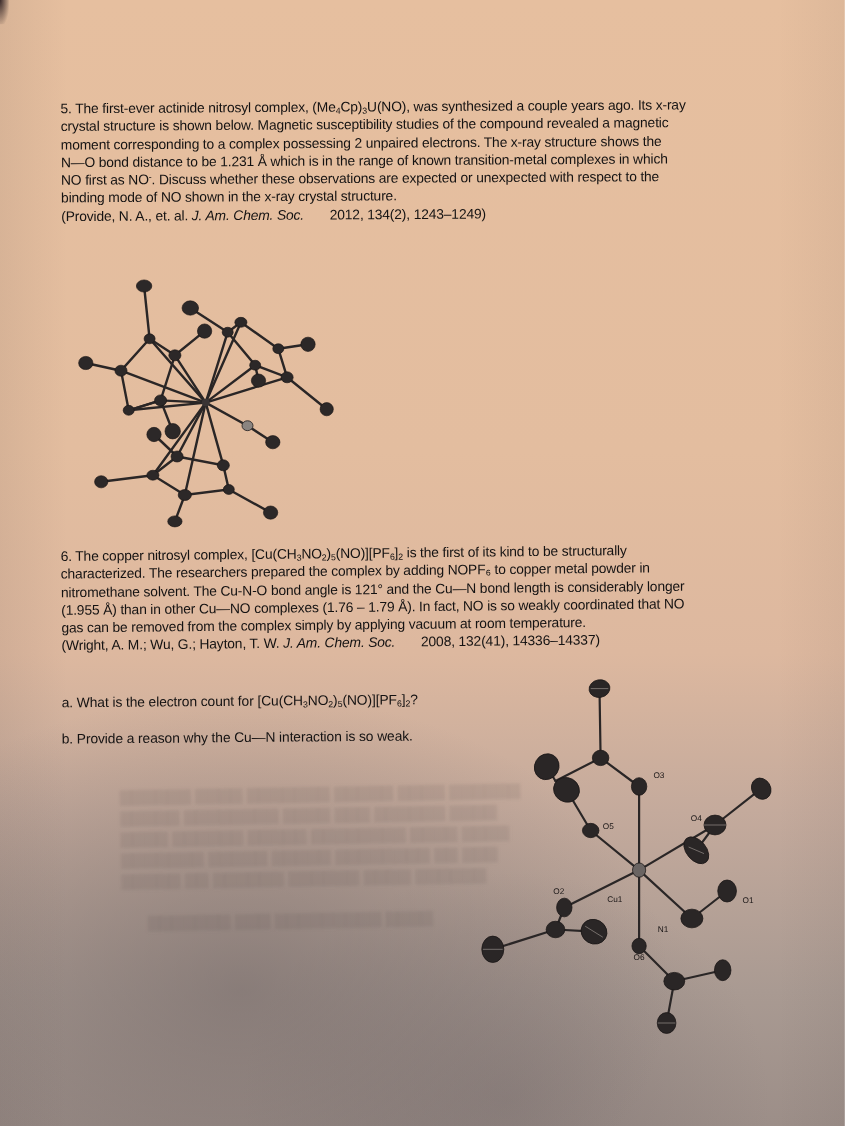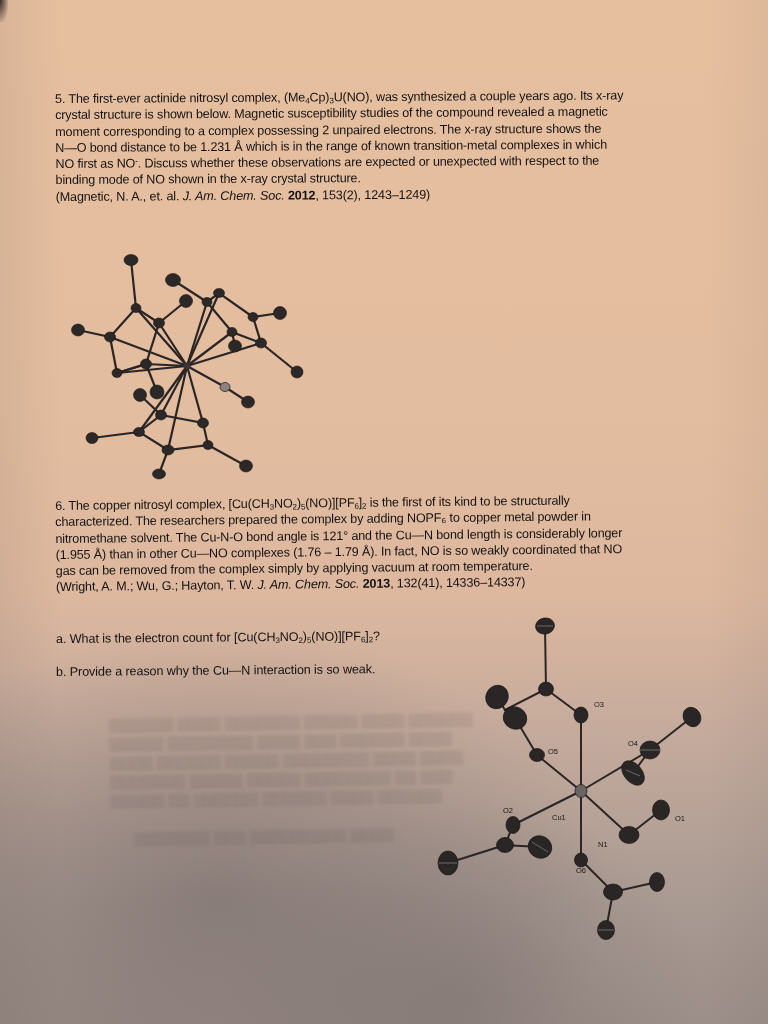--- a/index.html
+++ b/index.html
@@ -30,21 +30,21 @@
     }
     .q5 { left: 55px; top: 91px; width: 640px; transform: rotate(-0.35deg); transform-origin: left top; }
     .q6 { left: 55px; top: 498px; width: 640px; transform: rotate(-0.6deg); transform-origin: left top; }
     .q-sub { position: absolute; left: 56px; color: #141212; font-size: 12.6px; letter-spacing: -0.1px; }
     .qa { top: 632px; transform: rotate(-0.5deg); transform-origin: left top; }
     .qb { top: 665px; transform: rotate(-0.5deg); transform-origin: left top; }
     .line { display: block; white-space: nowrap; }
     sub { font-size: 8px; vertical-align: -2px; line-height: 0; }
     sup { font-size: 8px; vertical-align: 4px; line-height: 0; }
     i { font-style: italic; }
-    b { font-weight: bold; }
+    b { font-weight: normal; margin-left: 20px; }
     .figure { position: absolute; }
     .fig1 { left: 60px; top: 240px; width: 260px; height: 240px; }
     .fig2 { left: 430px; top: 610px; width: 300px; height: 340px; }
     .atom-label { font-family: "Liberation Sans", sans-serif; font-size: 7.5px; fill: #1a1616; }
   </style>
 </head>
 <body>
 
 <div class="vignette"></div>
 <div class="corner-shadow"></div>
@@ -52,21 +52,21 @@
   ▇▇▇▇▇▇ ▇▇▇▇ ▇▇▇▇▇▇▇ ▇▇▇▇▇ ▇▇▇▇ ▇▇▇▇▇▇<br>▇▇▇▇▇ ▇▇▇▇▇▇▇▇ ▇▇▇▇ ▇▇▇ ▇▇▇▇▇▇ ▇▇▇▇<br>▇▇▇▇ ▇▇▇▇▇▇ ▇▇▇▇▇ ▇▇▇▇▇▇▇▇ ▇▇▇▇ ▇▇▇▇<br>▇▇▇▇▇▇▇ ▇▇▇▇▇ ▇▇▇▇▇ ▇▇▇▇▇▇▇▇ ▇▇ ▇▇▇<br>▇▇▇▇▇ ▇▇ ▇▇▇▇▇▇ ▇▇▇▇▇▇ ▇▇▇▇ ▇▇▇▇▇▇<br><br>&nbsp;&nbsp;&nbsp;&nbsp;&nbsp;&nbsp;▇▇▇▇▇▇▇ ▇▇▇ ▇▇▇▇▇▇▇▇▇ ▇▇▇▇
 </div>
 
 <div class="q-block q5">
   <span class="line"><span>5.</span> <span>The first-ever actinide nitrosyl complex, (Me</span><sub>4</sub><span>Cp)</span><sub>3</sub><span>U(NO), was synthesized a couple years ago.  Its x-ray</span></span>
   <span class="line">crystal structure is shown below.  Magnetic susceptibility studies of the compound revealed a magnetic</span>
   <span class="line">moment corresponding to a complex possessing 2 unpaired electrons.  The x-ray structure shows the</span>
   <span class="line">N—O bond distance to be 1.231 Å which is in the range of known transition-metal complexes in which</span>
   <span class="line"><span>NO first as NO</span><sup>-</sup><span>.  Discuss whether these observations are expected or unexpected with respect to the</span></span>
   <span class="line">binding mode of NO shown in the x-ray crystal structure.</span>
-  <span class="line"><span>(Magnetic, N. A., et. al.  </span><i>J. Am. Chem. Soc.</i> <b>2012</b><span>, 153(2), 1243–1249)</span></span>
+  <span class="line"><span>(Provide, N. A., et. al.  </span><i>J. Am. Chem. Soc.</i> <b>2012</b><span>, 134(2), 1243–1249)</span></span>
 </div>
 
 <svg class="figure fig1" viewBox="0 0 260 240" xmlns="http://www.w3.org/2000/svg">
   <g stroke="#2a2626" stroke-width="2.2" fill="none" stroke-linecap="round">
 
     <line x1="127" y1="126" x2="76" y2="68"></line>
       <line x1="127" y1="126" x2="99" y2="83"></line>
     <line x1="127" y1="126" x2="50" y2="97"></line>
       <line x1="127" y1="126" x2="57" y2="133"></line>
     <line x1="127" y1="126" x2="86" y2="124"></line>
@@ -134,21 +134,21 @@
   <ellipse cx="165" cy="147" rx="5" ry="4.5" fill="#8a8480" stroke="#2a2626" stroke-width="0.8"></ellipse>
   <ellipse cx="127" cy="126" rx="3.5" ry="3.5" fill="#3a3434"></ellipse>
 </svg>
 
 <div class="q-block q6">
   <span class="line"><span>6.</span> <span>The copper nitrosyl complex, [Cu(CH</span><sub>3</sub><span>NO</span><sub>2</sub><span>)</span><sub>5</sub><span>(NO)][PF</span><sub>6</sub><span>]</span><sub>2</sub><span> is the first of its kind to be structurally</span></span>
   <span class="line">characterized.  The researchers prepared the complex by adding NOPF₆ to copper metal powder in</span>
   <span class="line">nitromethane solvent.  The Cu-N-O bond angle is 121° and the Cu—N bond length is considerably longer</span>
   <span class="line">(1.955 Å) than in other Cu—NO complexes (1.76 – 1.79 Å). In fact, NO is so weakly coordinated that NO</span>
   <span class="line">gas can be removed from the complex simply by applying vacuum at room temperature.</span>
-  <span class="line"><span>(Wright, A. M.; Wu, G.; Hayton, T. W.  </span><i>J. Am. Chem. Soc.</i> <b>2013</b><span>, 132(41), 14336–14337)</span></span>
+  <span class="line"><span>(Wright, A. M.; Wu, G.; Hayton, T. W.  </span><i>J. Am. Chem. Soc.</i> <b>2008</b><span>, 132(41), 14336–14337)</span></span>
 </div>
 
 <div class="q-sub qa">
   <span>a.</span>
   <span>What is the electron count for [Cu(CH</span><sub>3</sub><span>NO</span><sub>2</sub><span>)</span><sub>5</sub><span>(NO)][PF</span><sub>6</sub><span>]</span><sub>2</sub><span>?</span>
 </div>
 <div class="q-sub qb">
   <span>b.</span>
   <span>Provide a reason why the Cu—N interaction is so weak.</span>
 </div>

